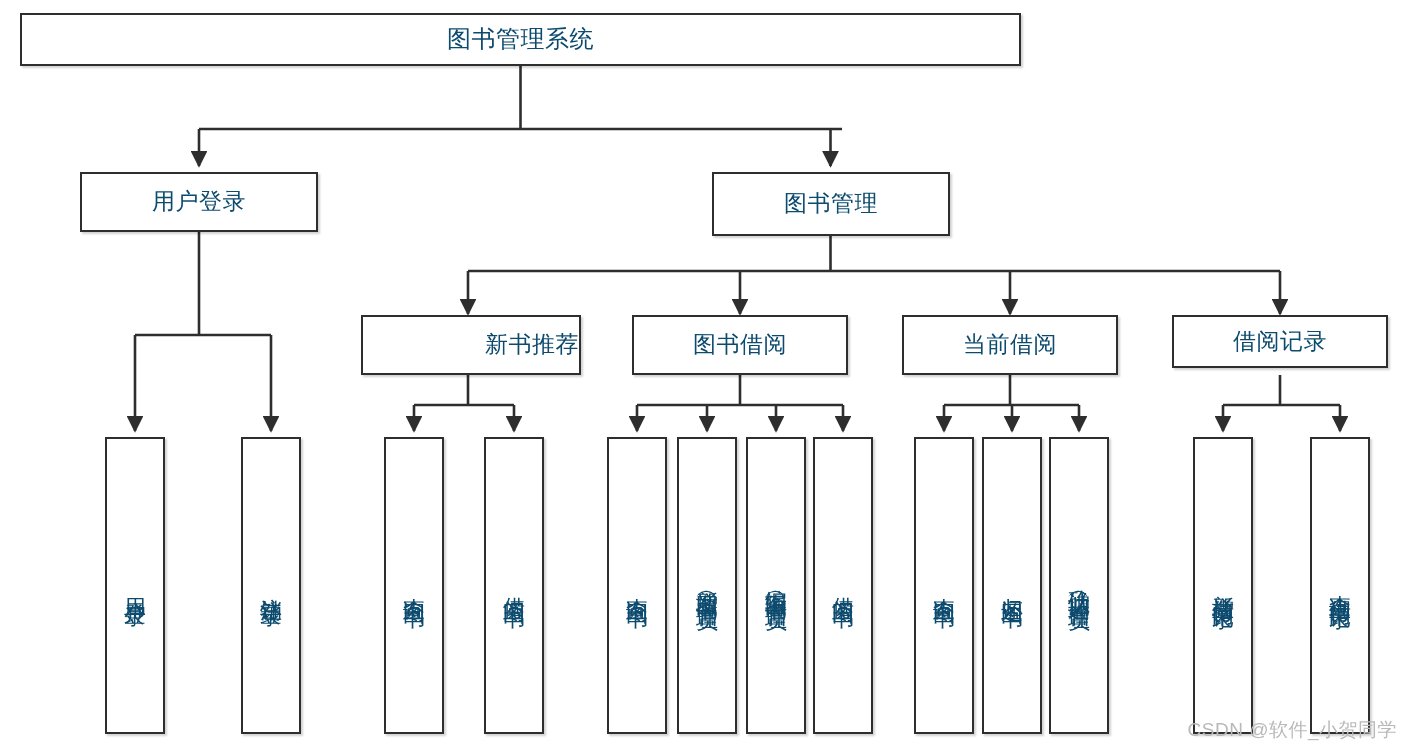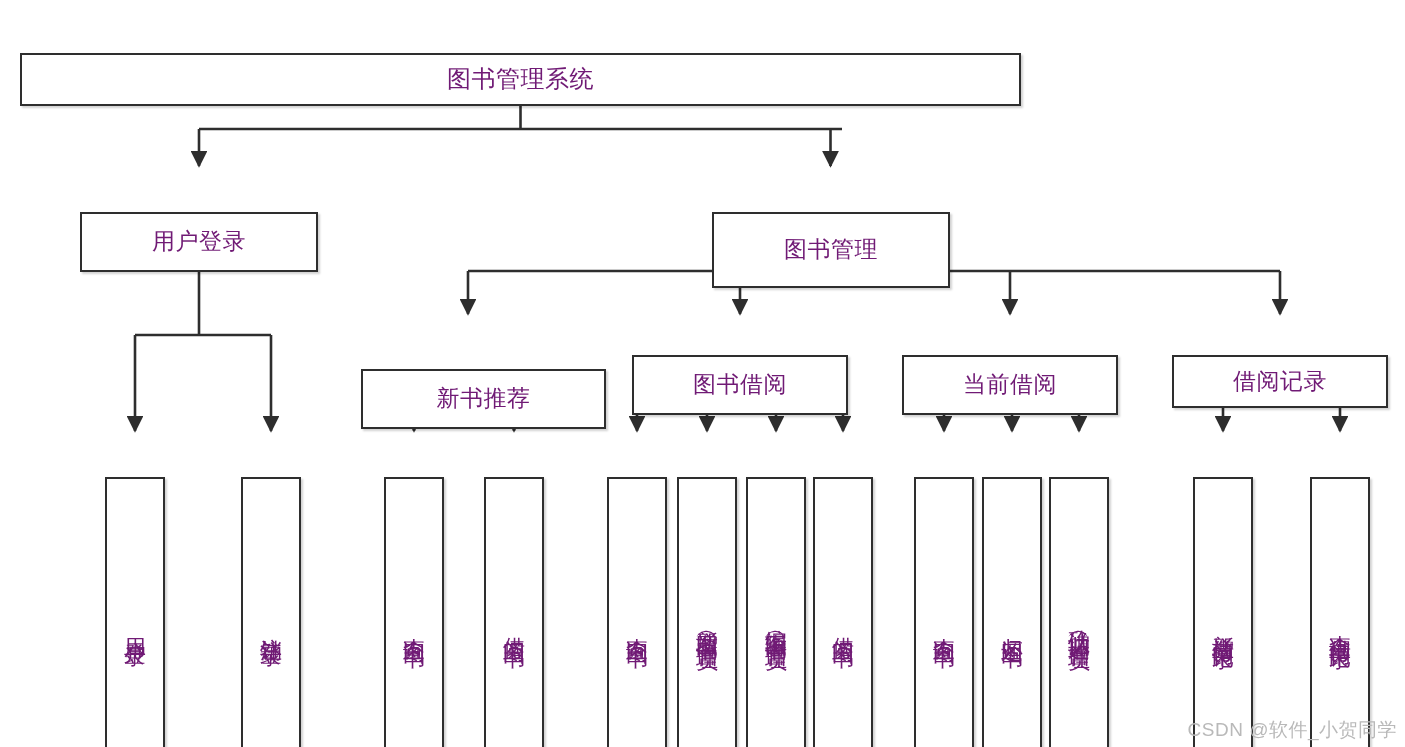--- a/index.html
+++ b/index.html
@@ -27,23 +27,22 @@
     pointer-events: none;
   }
   .node {
     position: absolute;
     box-sizing: border-box;
     border: 2.5px solid #2e2e2e;
     background: #ffffff;
     display: flex;
     align-items: center;
     justify-content: center;
-    color: #701a75;
+    color: #0c4a6e;
     box-shadow: 2px 2px 2px rgba(0,0,0,0.18);
-    margin-top: 40px;
   }
   .node .lbl {
     display: block;
     text-align: center;
     line-height: 1.12;
     white-space: nowrap;
   }
   .node.h .lbl {
     font-size: 23px;
     letter-spacing: 0.5px;
@@ -127,25 +126,25 @@
   </svg>
 
   <div class="node h root" style="left:20px; top:13px; width:1001px; height:53px;">
     <span class="lbl">图书管理系统</span>
   </div>
 
   <div class="node h" style="left:80px; top:172px; width:238px; height:60px;">
     <span class="lbl">用户登录</span>
   </div>
 
-  <div class="node h" style="left:712px; top:172px; width:238px; height:76px;">
+  <div class="node h" style="left:712px; top:172px; width:238px; height:64px;">
     <span class="lbl">图书管理</span>
   </div>
 
-  <div class="node h" style="left:361px; top:329px; width:245px; height:60px;">
+  <div class="node h" style="left:361px; top:315px; width:220px; height:60px;justify-content:flex-end;">
     <span class="lbl">新书推荐</span>
   </div>
 
   <div class="node h" style="left:632px; top:315px; width:216px; height:60px;">
     <span class="lbl">图书借阅</span>
   </div>
 
   <div class="node h" style="left:902px; top:315px; width:216px; height:60px;">
     <span class="lbl">当前借阅</span>
   </div>

